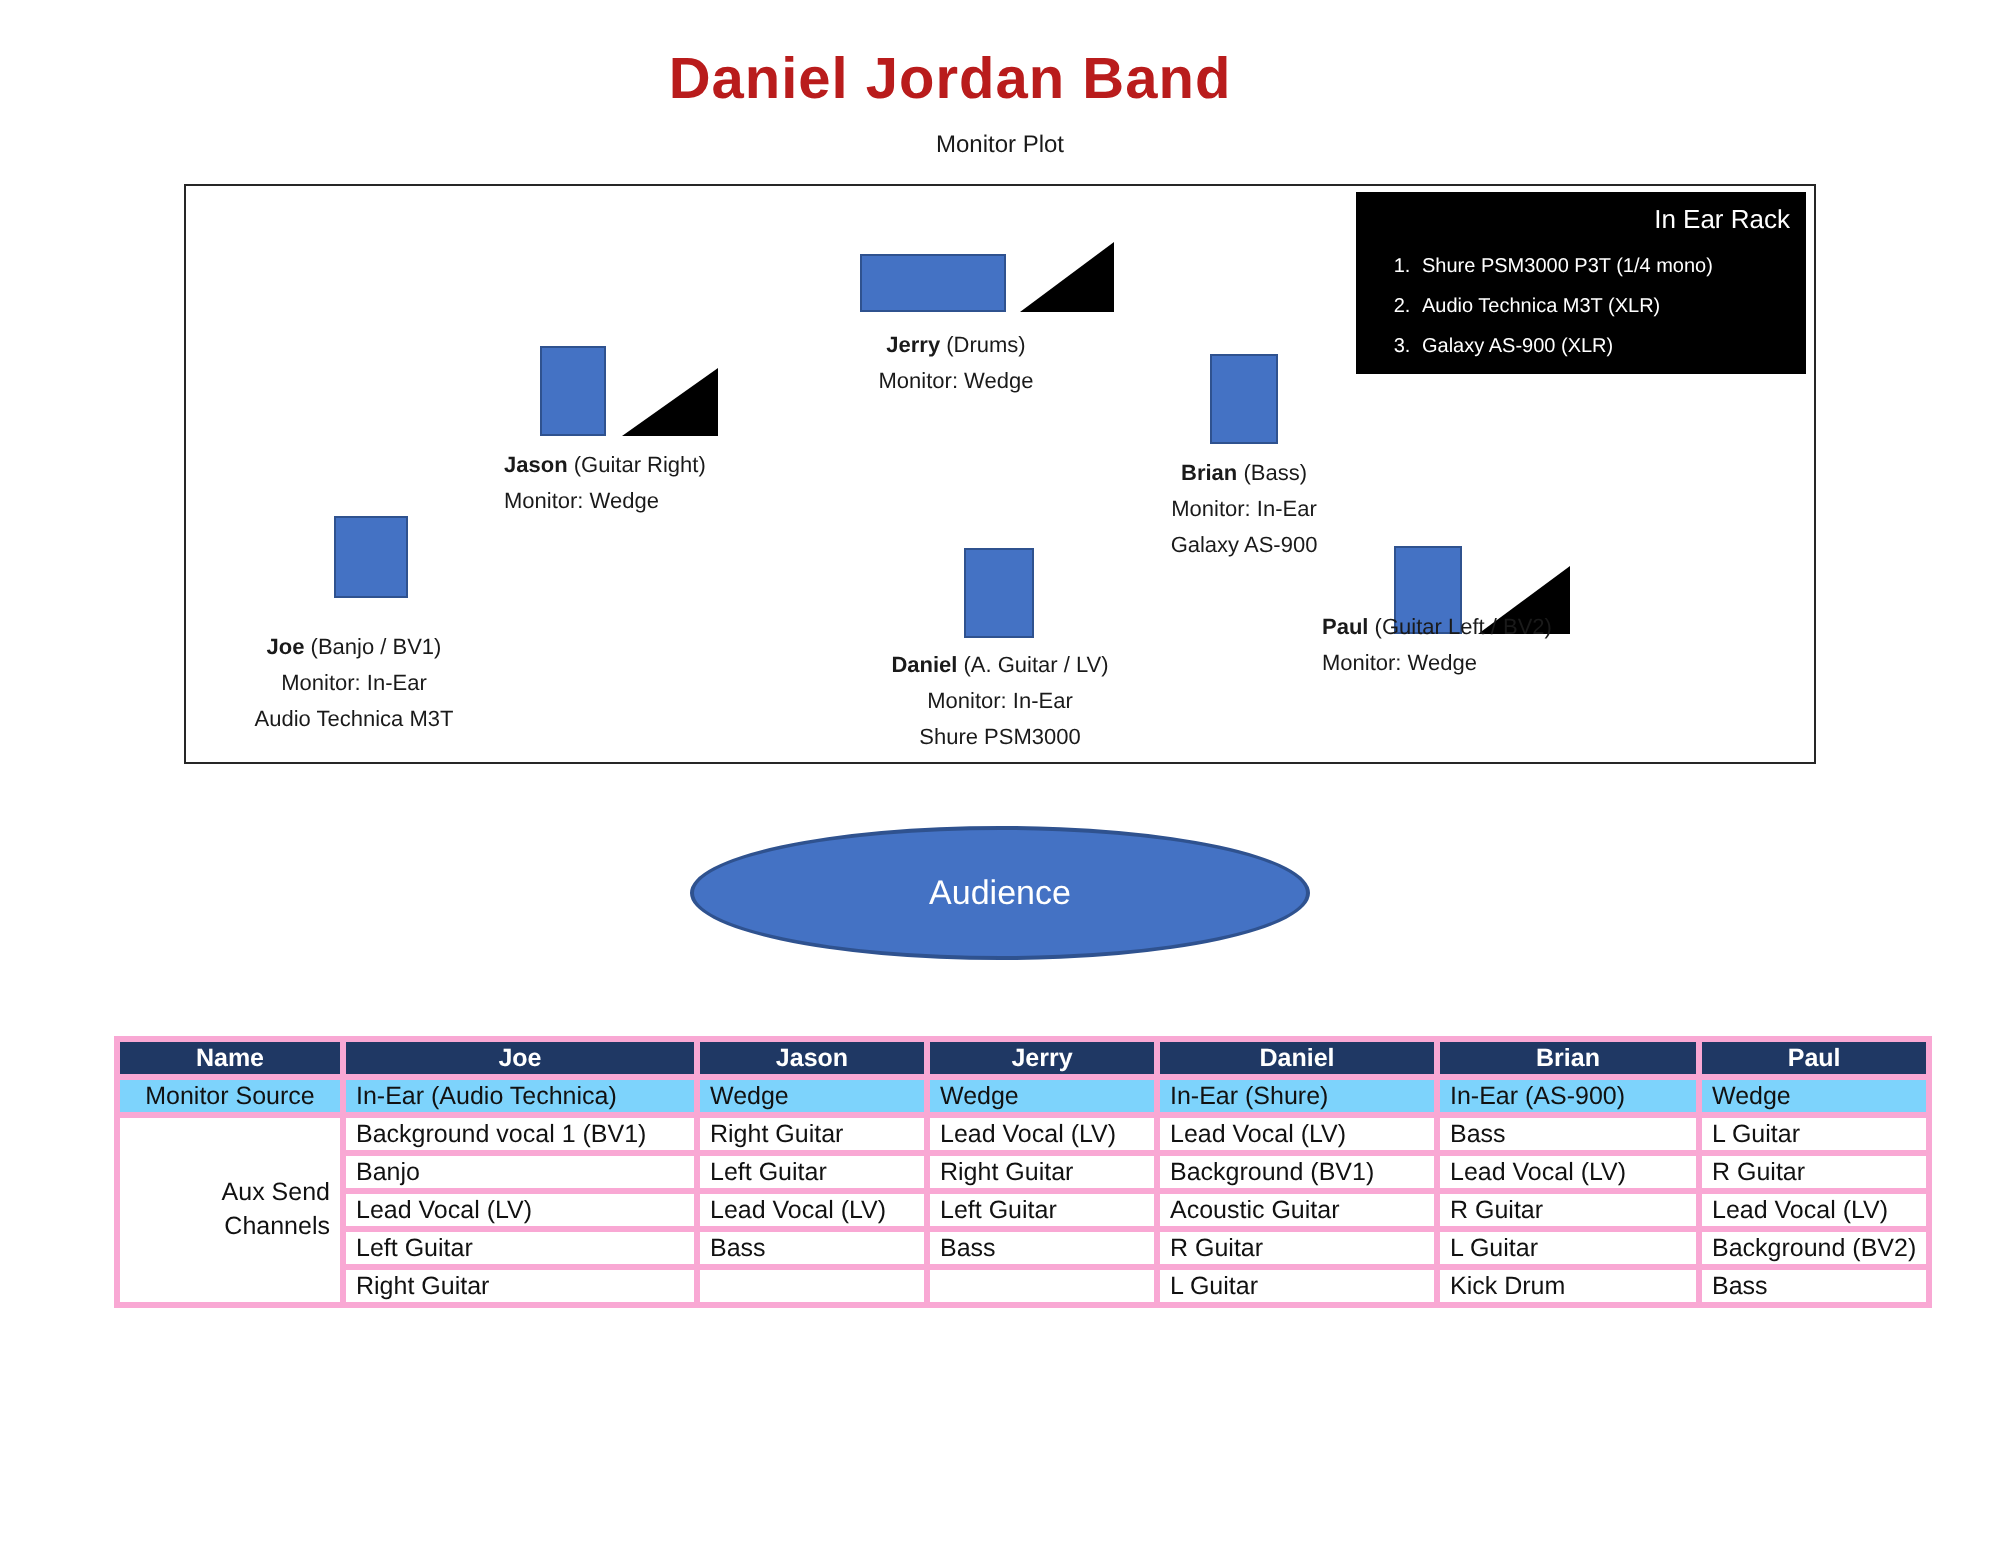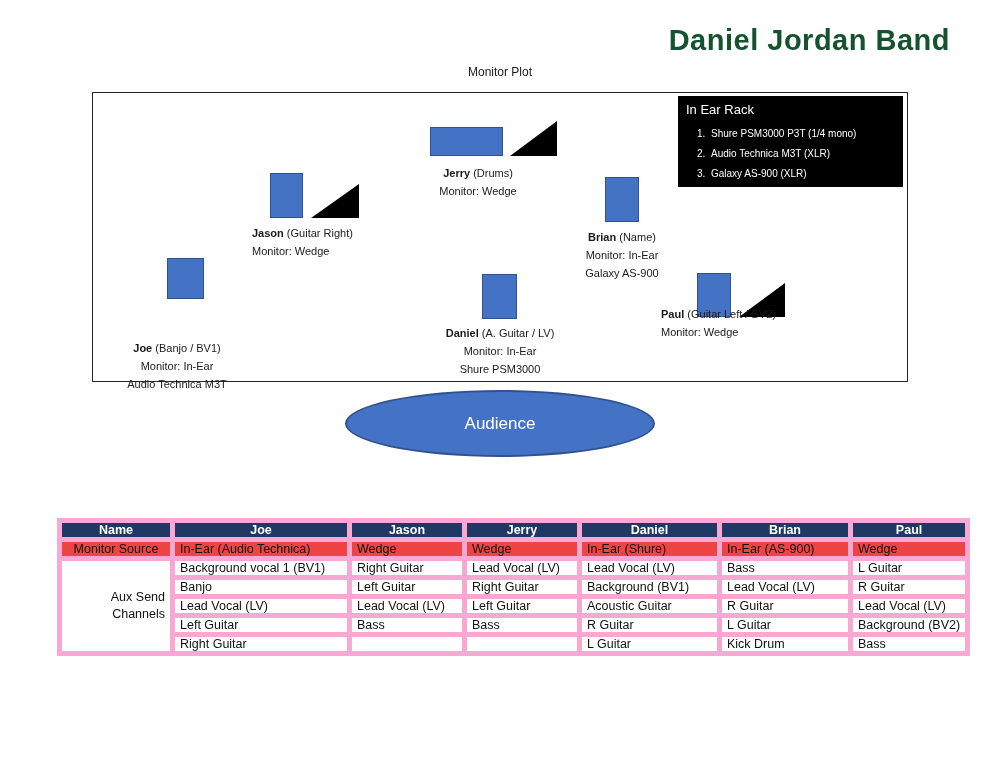--- a/index.html
+++ b/index.html
@@ -1,52 +1,52 @@
 <!DOCTYPE html>
 <html><head>
 <meta charset="utf-8">
 <style>
   * { margin:0; padding:0; box-sizing:border-box; }
   body { background:#fff; font-family:"Liberation Sans", sans-serif; }
   .page { position:relative; width:1000px; height:773px; background:#fff; overflow:hidden; }
 
-  .title { position:absolute; top:24px; left:0; width:950px; text-align:right;
-           font-size:29px; font-weight:bold; color:#14532d; letter-spacing:0.5px; }
+  .title { position:absolute; top:24px; left:0; width:950px; text-align:center;
+           font-size:29px; font-weight:bold; color:#b91c1c; letter-spacing:0.5px; }
   .subtitle { position:absolute; top:65px; left:0; width:1000px; text-align:center;
               font-size:12px; color:#1a1a1a; }
 
   .stage-box { position:absolute; left:92px; top:92px; width:816px; height:290px;
                border:1.5px solid #262626; background:#fff; }
 
   .rack { position:absolute; left:678px; top:96px; width:225px; height:91px;
           background:#000; color:#fff; padding:5px 8px 4px 8px; }
-  .rack-title { text-align:left; font-size:13px; line-height:17px; }
+  .rack-title { text-align:right; font-size:13px; line-height:17px; }
   .rack-list { margin:6px 0 0 22px; font-size:10px; line-height:20px; }
   .rack-list li { padding-left:3px; }
 
   .msq { position:absolute; background:#4472C4; border:1.5px solid #2F528F; }
   .wedge { position:absolute; background:#000;
            clip-path:polygon(0 100%, 100% 0, 100% 100%); }
   .mtext { position:absolute; font-size:11px; line-height:18px; color:#1a1a1a; }
   .mtext .mname { font-weight:bold; }
   .tc { text-align:center; }
 
-  .audience { position:absolute; left:345px; top:390px; width:310px; height:67px;
+  .audience { position:absolute; left:345px; top:413px; width:310px; height:67px;
               background:#4472C4; border:2px solid #2F528F; border-radius:50%;
               display:flex; align-items:center; justify-content:center;
               color:#fff; font-size:17px; }
 
   table.plot { position:absolute; left:57px; top:518px; border-collapse:collapse;
                table-layout:fixed; font-size:12.5px; color:#111;
                border:2px solid #000; }
-  table.plot td { border:5px solid #f9a8d4; height:19px; padding:0 5px;
+  table.plot td { border:3px solid #f9a8d4; height:19px; padding:0 5px;
                   overflow:hidden; white-space:nowrap; }
   table.plot tr.hdr td { background:#1F3864; color:#fff; font-weight:bold;
                          text-align:center; }
-  table.plot tr.msrc td { background:#ef4444; }
+  table.plot tr.msrc td { background:#7dd3fc; }
   td.rowlabel { text-align:center; }
   td.auxlabel { text-align:right; background:#fff; white-space:normal !important; }
   td.auxlabel span { display:inline-block; max-width:75px; line-height:17px; }
 </style>
 </head>
 <body>
 
 <div class="page">
 
   <div class="title">Daniel Jordan Band</div>
@@ -57,21 +57,21 @@
   <div class="rack">
     <div class="rack-title">In Ear Rack</div>
     <ol class="rack-list">
       <li>Shure PSM3000 P3T (1/4 mono)</li>
       <li>Audio Technica M3T (XLR)</li>
       <li>Galaxy AS-900 (XLR)</li>
     </ol>
   </div>
 
   <div class="msq" style="left:167px; top:258px; width:37px; height:41px;"></div>
-  <div class="mtext tc" style="left:77px; top:315px; width:200px;margin-top:24px;">
+  <div class="mtext tc" style="left:77px; top:315px; width:200px;">
     <div><span class="mname">Joe</span> <span>(Banjo / BV1)</span></div>
     <div>Monitor: In-Ear</div>
     <div>Audio Technica M3T</div>
   </div>
 
   <div class="msq" style="left:270px; top:173px; width:33px; height:45px;"></div>
   <div class="wedge" style="left:311px; top:184px; width:48px; height:34px;"></div>
   <div class="mtext" style="left:252px; top:224px; width:170px;">
     <div><span class="mname">Jason</span> <span>(Guitar Right)</span></div>
     <div>Monitor: Wedge</div>
@@ -79,21 +79,21 @@
 
   <div class="msq" style="left:430px; top:127px; width:73px; height:29px;"></div>
   <div class="wedge" style="left:510px; top:121px; width:47px; height:35px;"></div>
   <div class="mtext tc" style="left:378px; top:164px; width:200px;">
     <div><span class="mname">Jerry</span> <span>(Drums)</span></div>
     <div>Monitor: Wedge</div>
   </div>
 
   <div class="msq" style="left:605px; top:177px; width:34px; height:45px;"></div>
   <div class="mtext tc" style="left:522px; top:228px; width:200px;">
-    <div><span class="mname">Brian</span> <span>(Name)</span></div>
+    <div><span class="mname">Brian</span> <span>(Bass)</span></div>
     <div>Monitor: In-Ear</div>
     <div>Galaxy AS-900</div>
   </div>
 
   <div class="msq" style="left:482px; top:274px; width:35px; height:45px;"></div>
   <div class="mtext tc" style="left:400px; top:324px; width:200px;">
     <div><span class="mname">Daniel</span> <span>(A. Guitar / LV)</span></div>
     <div>Monitor: In-Ear</div>
     <div>Shure PSM3000</div>
   </div>

